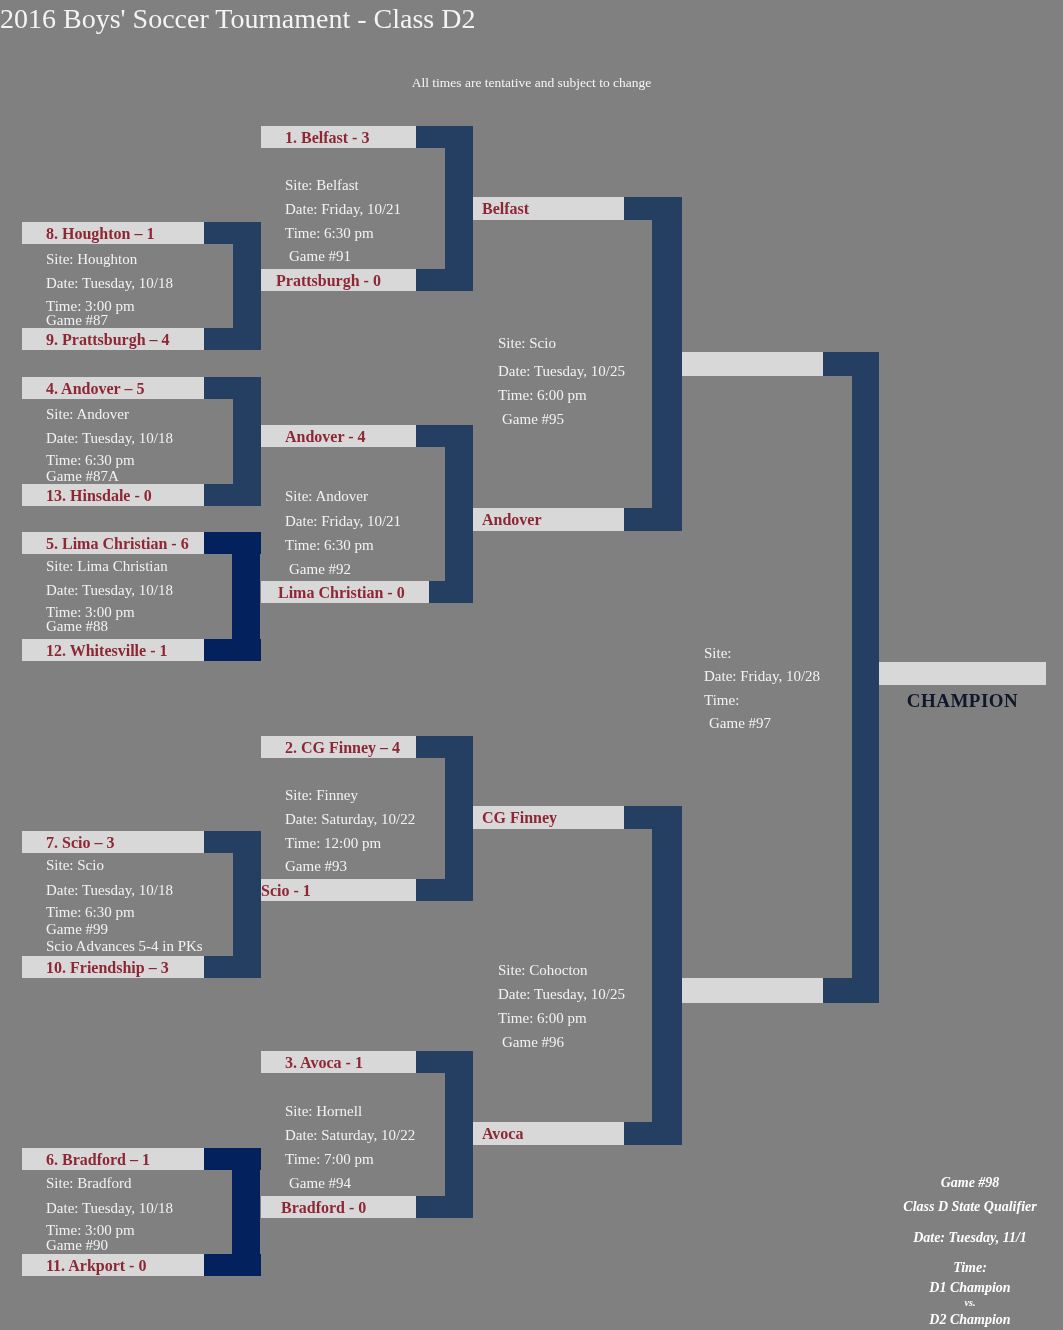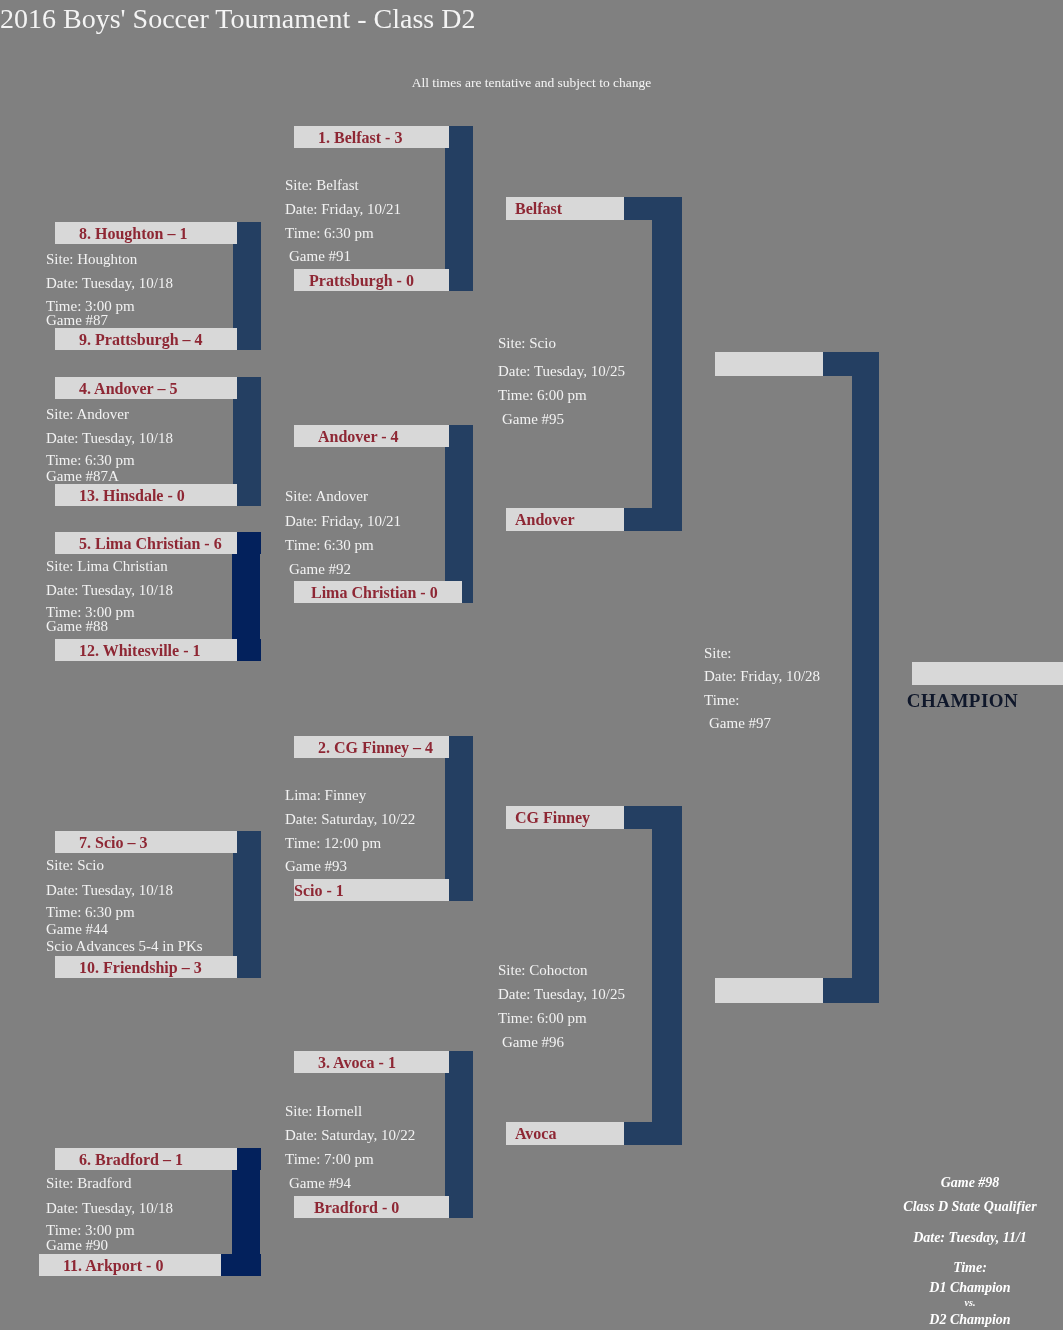--- a/index.html
+++ b/index.html
@@ -11,21 +11,21 @@
     position:absolute;left:0;top:3px;width:100%;text-align:left;
     color:#f4f4f4;font-size:28px;white-space:nowrap;
   }
   .subtitle{
     position:absolute;left:0;top:36px;width:100%;text-align:center;
     color:#f4f4f4;font-size:13.5px;margin-top:39px;
   }
   .bar{
     position:absolute;height:22px;background:#d8d8d8;color:#8e2734;
     font-weight:bold;font-size:16px;line-height:23px;white-space:nowrap;
-    box-sizing:border-box;padding-left:24px;margin-left:33px;
+    box-sizing:border-box;padding-left:24px;
   }
   .winbar{height:23px;padding-left:9px;line-height:24px;}
   .navy{position:absolute;background:#243f62;}
   .navy.dark{background:#03215c;}
   .t{
     position:absolute;color:#f2f2f2;font-size:15px;white-space:nowrap;
   }
   .champ{
     position:absolute;color:#0f172a;font-weight:bold;font-size:19px;
     text-align:center;letter-spacing:.5px;
@@ -73,33 +73,33 @@
   <div class="t" style="left:46px;top:618px">Game #88</div>
   <div class="bar" style="left:22px;top:639px;width:182px">12. Whitesville - 1</div>
 
   <div class="navy" style="left:204px;top:831px;width:57px;height:22px"></div>
   <div class="navy" style="left:233px;top:831px;width:28px;height:147px"></div>
   <div class="navy" style="left:204px;top:956px;width:57px;height:22px"></div>
   <div class="bar" style="left:22px;top:831px;width:182px">7. Scio – 3</div>
   <div class="t" style="left:46px;top:857px">Site: Scio</div>
   <div class="t" style="left:46px;top:882px">Date: Tuesday, 10/18</div>
   <div class="t" style="left:46px;top:904px">Time: 6:30 pm</div>
-  <div class="t" style="left:46px;top:921px">Game #44</div>
+  <div class="t" style="left:46px;top:921px">Game #99</div>
   <div class="t" style="left:46px;top:938px">Scio Advances 5-4 in PKs</div>
   <div class="bar" style="left:22px;top:956px;width:182px">10. Friendship – 3</div>
 
   <div class="navy dark" style="left:204px;top:1148px;width:57px;height:22px"></div>
   <div class="navy dark" style="left:232px;top:1148px;width:28px;height:128px"></div>
   <div class="navy dark" style="left:204px;top:1254px;width:57px;height:22px"></div>
   <div class="bar" style="left:22px;top:1148px;width:182px">6. Bradford – 1</div>
   <div class="t" style="left:46px;top:1175px">Site: Bradford</div>
   <div class="t" style="left:46px;top:1200px">Date: Tuesday, 10/18</div>
   <div class="t" style="left:46px;top:1222px">Time: 3:00 pm</div>
   <div class="t" style="left:46px;top:1237px">Game #90</div>
-  <div class="bar" style="left:6px;top:1254px;width:182px">11. Arkport - 0</div>
+  <div class="bar" style="left:22px;top:1254px;width:182px">11. Arkport - 0</div>
 
   <div class="navy" style="left:416px;top:126px;width:57px;height:22px"></div>
   <div class="navy" style="left:445px;top:126px;width:28px;height:165px"></div>
   <div class="navy" style="left:416px;top:269px;width:57px;height:22px"></div>
   <div class="bar" style="left:261px;top:126px;width:155px">1. Belfast - 3</div>
   <div class="t" style="left:285px;top:177px">Site: Belfast</div>
   <div class="t" style="left:285px;top:201px">Date: Friday, 10/21</div>
   <div class="t" style="left:285px;top:225px">Time: 6:30 pm</div>
   <div class="t" style="left:289px;top:248px">Game #91</div>
   <div class="bar" style="left:261px;top:269px;width:155px;padding-left:15px">Prattsburgh - 0</div>
@@ -113,21 +113,21 @@
   <div class="t" style="left:285px;top:513px">Date: Friday, 10/21</div>
   <div class="t" style="left:285px;top:537px">Time: 6:30 pm</div>
   <div class="t" style="left:289px;top:561px">Game #92</div>
   <div class="bar" style="left:261px;top:581px;width:168px;padding-left:17px">Lima Christian - 0</div>
   <div class="bar winbar" style="left:473px;top:508px;width:151px">Andover</div>
 
   <div class="navy" style="left:416px;top:736px;width:57px;height:22px"></div>
   <div class="navy" style="left:445px;top:736px;width:28px;height:165px"></div>
   <div class="navy" style="left:416px;top:879px;width:57px;height:22px"></div>
   <div class="bar" style="left:261px;top:736px;width:155px">2. CG Finney – 4</div>
-  <div class="t" style="left:285px;top:787px">Lima: Finney</div>
+  <div class="t" style="left:285px;top:787px">Site: Finney</div>
   <div class="t" style="left:285px;top:811px">Date: Saturday, 10/22</div>
   <div class="t" style="left:285px;top:835px">Time: 12:00 pm</div>
   <div class="t" style="left:285px;top:858px">Game #93</div>
   <div class="bar" style="left:261px;top:879px;width:155px;padding-left:0">Scio - 1</div>
   <div class="bar winbar" style="left:473px;top:806px;width:151px">CG Finney</div>
 
   <div class="navy" style="left:416px;top:1051px;width:57px;height:22px"></div>
   <div class="navy" style="left:445px;top:1051px;width:28px;height:167px"></div>
   <div class="navy" style="left:416px;top:1196px;width:57px;height:22px"></div>
   <div class="bar" style="left:261px;top:1051px;width:155px">3. Avoca - 1</div>

